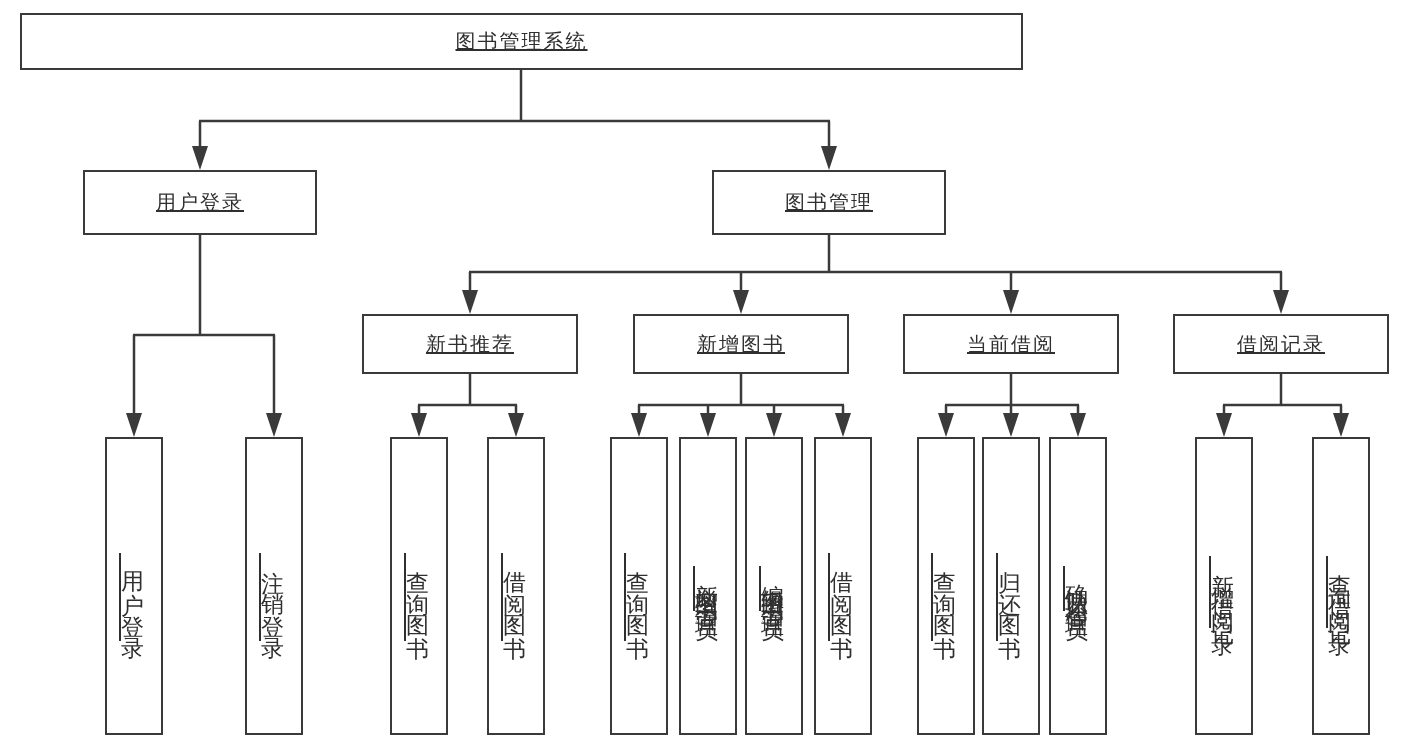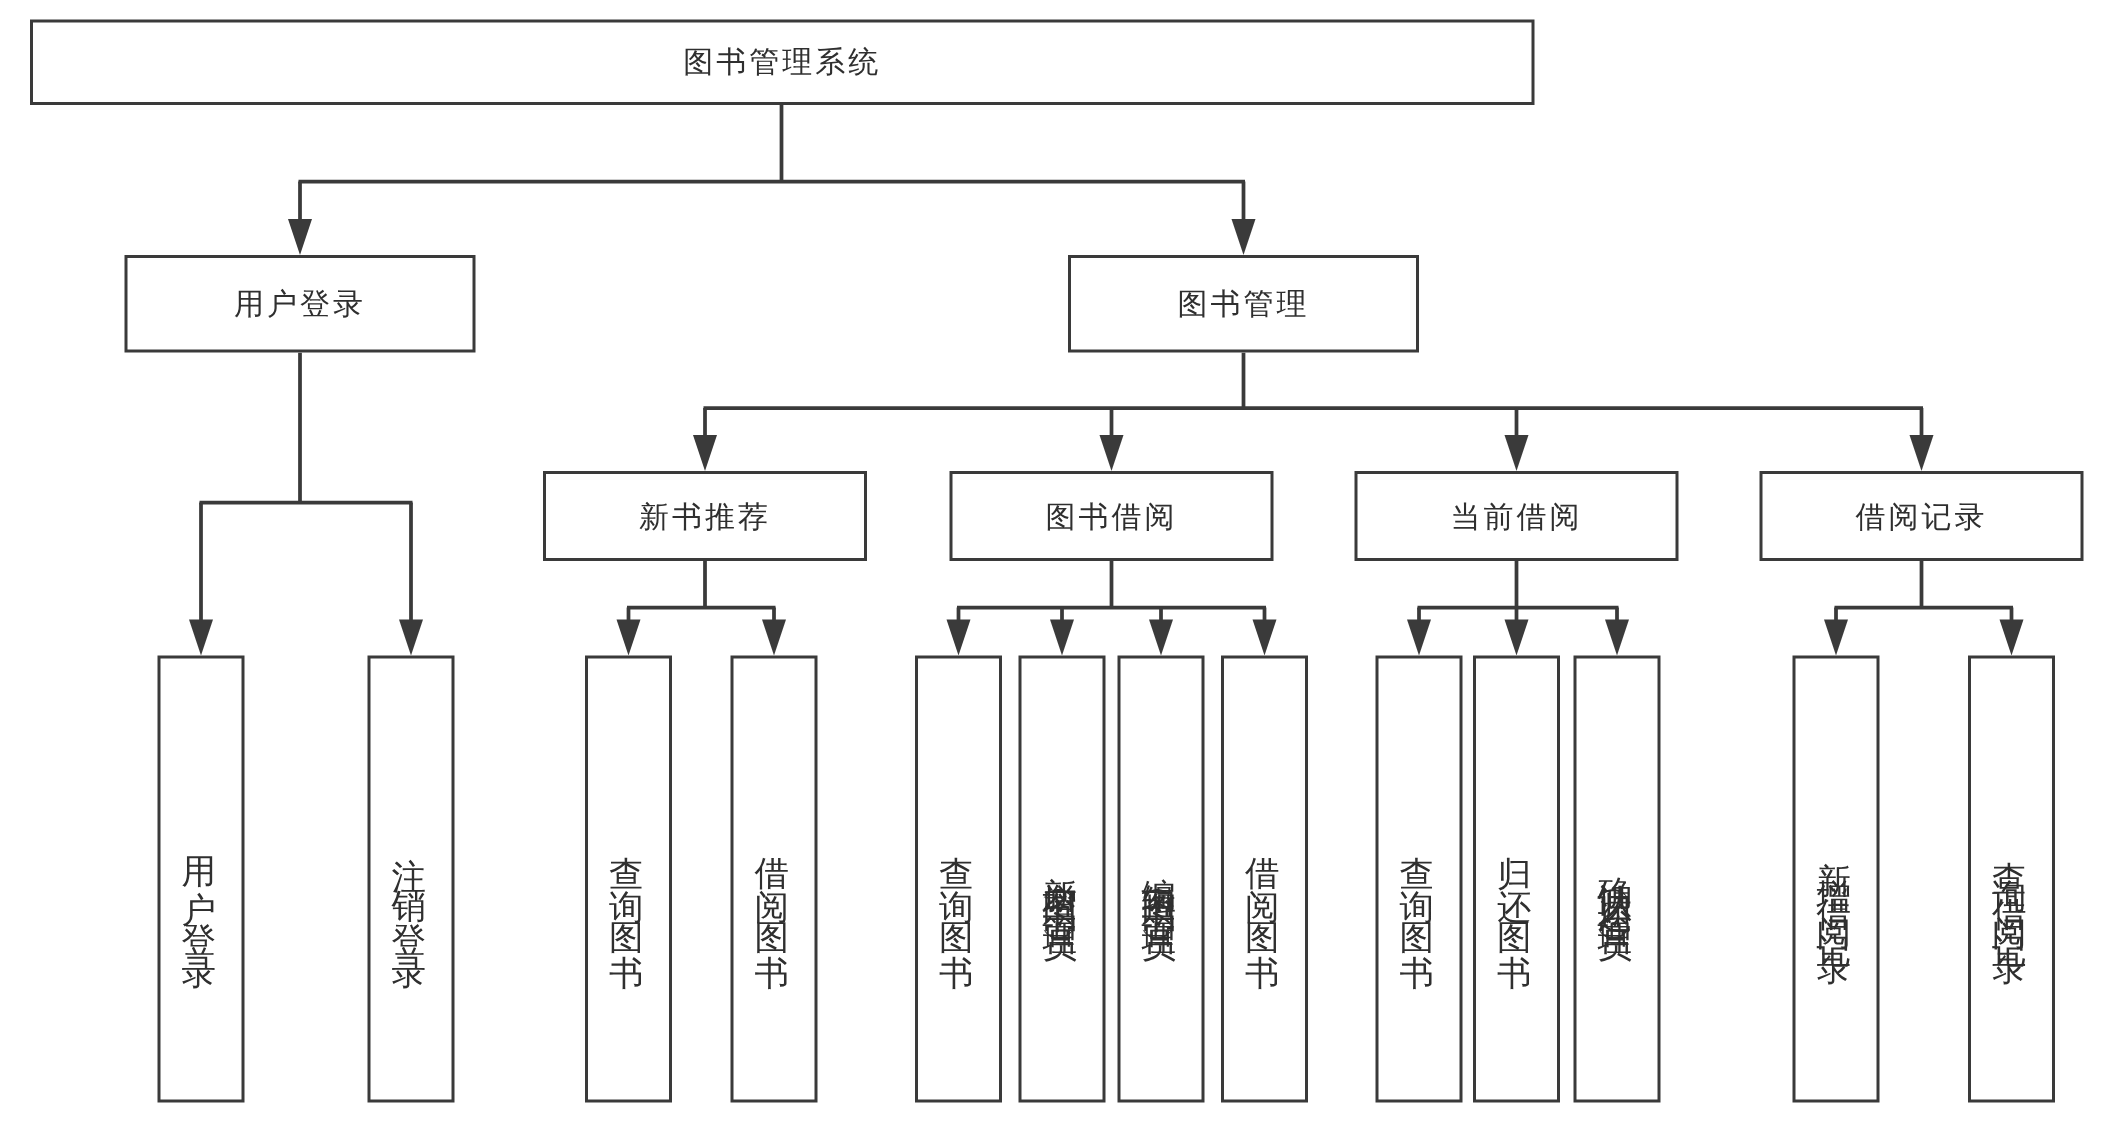--- a/index.html
+++ b/index.html
@@ -15,20 +15,21 @@
     position: absolute;
     left: 0; top: 0;
     width: 1405px; height: 747px;
   }
   .box {
     position: absolute;
     box-sizing: border-box;
     background: #ffffff;
     border: 2.5px solid #3a3a3a;
     color: #2f2f2f;
+    text-decoration: underline;
   }
   .hbox {
     display: flex;
     align-items: center;
     justify-content: center;
     font-size: 20px;
     letter-spacing: 2px;
   }
   .root-box   { left: 20px;  top: 13px;  width: 1003px; height: 57px; }
   .l2-login   { left: 83px;  top: 170px; width: 234px;  height: 65px; }
@@ -150,21 +151,21 @@
     <span>用户登录</span>
   </div>
   <div class="box hbox l2-mgmt">
     <span>图书管理</span>
   </div>
 
   <div class="box hbox l3 l3-a">
     <span>新书推荐</span>
   </div>
   <div class="box hbox l3 l3-b">
-    <span>图书借阅</span>
+    <span>新增图书</span>
   </div>
   <div class="box hbox l3 l3-c">
     <span>当前借阅</span>
   </div>
   <div class="box hbox l3 l3-d">
     <span>借阅记录</span>
   </div>
 
   <div class="box vbox ls4 leaf-a1">用户登录</div>
   <div class="box vbox ls4 leaf-a2">注销登录</div>

